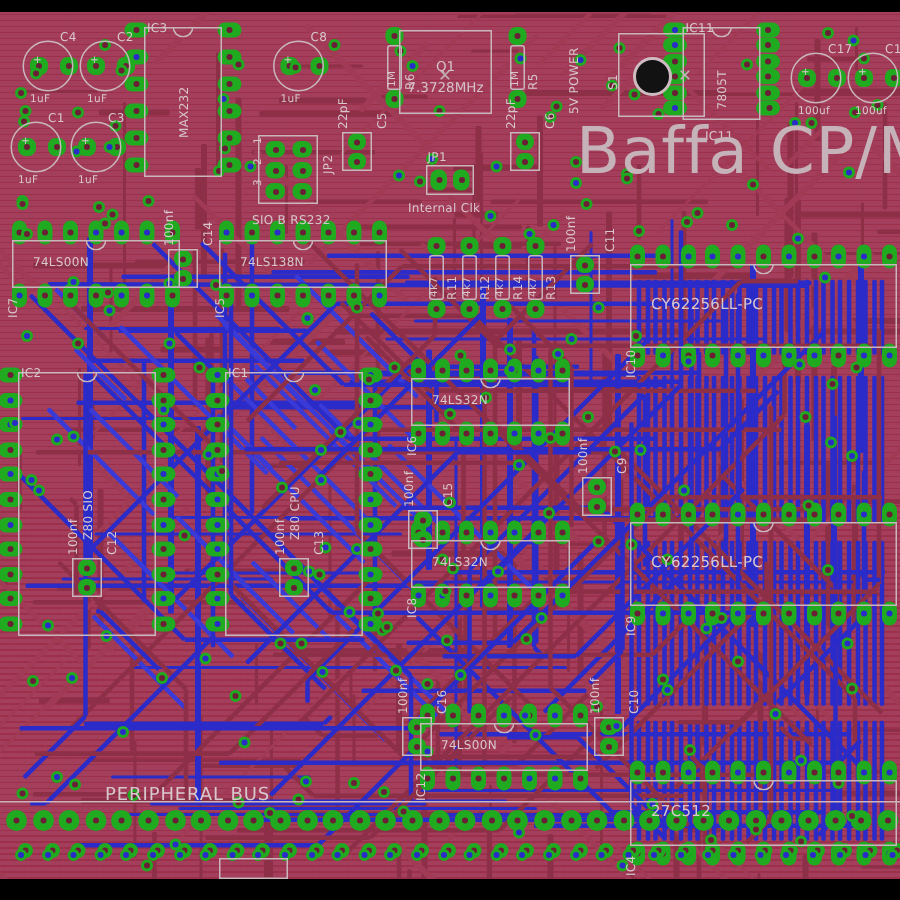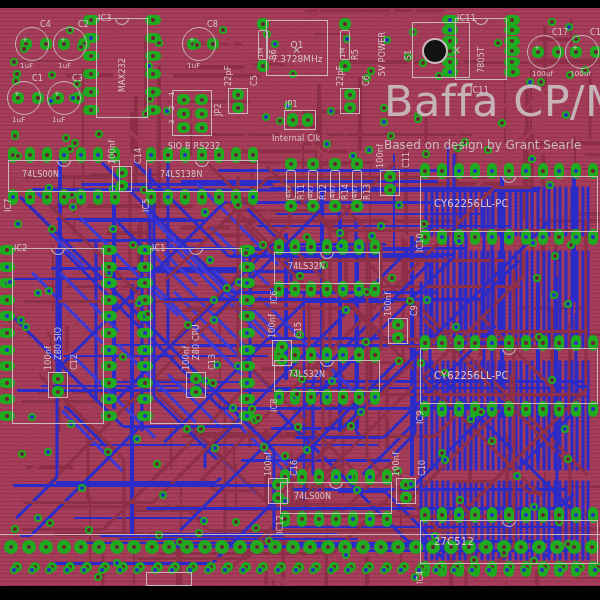--- a/index.html
+++ b/index.html
@@ -2681,17 +2681,17 @@
   <div class="xtal-txt" style="left:256px;top:54px;width:82px">7.3728MHz</div>
   <div class="xmark" style="left:292px;top:44px">✕</div>
 
   <div class="jack" style="left:412px;top:22px;width:58px;height:56px"></div>
   <div class="jackhole" style="left:422px;top:38px;width:22px;height:22px"></div>
   <div class="xmark" style="left:452px;top:44px">✕</div>
   <div class="slabel rot" style="left:378px;top:76px">5V POWER</div>
   <div class="slabel rot" style="left:404px;top:60px">S1</div>
 
   <div id="title" style="left:384px;top:80px">Baffa CP/M</div>
-  <div id="subtitle" style="left:384px;top:138px">Based on design by Grant Searle</div>
+  <div id="peripheral-bus-label" style="left:70px;top:522px">PERIPHERAL BUS</div>
 
   <div class="edge" style="left:0;top:586px;width:600px;height:14px"></div>
   <div class="edge" style="left:0;top:0;width:600px;height:8px"></div>
 </div>
 
 </body></html>

